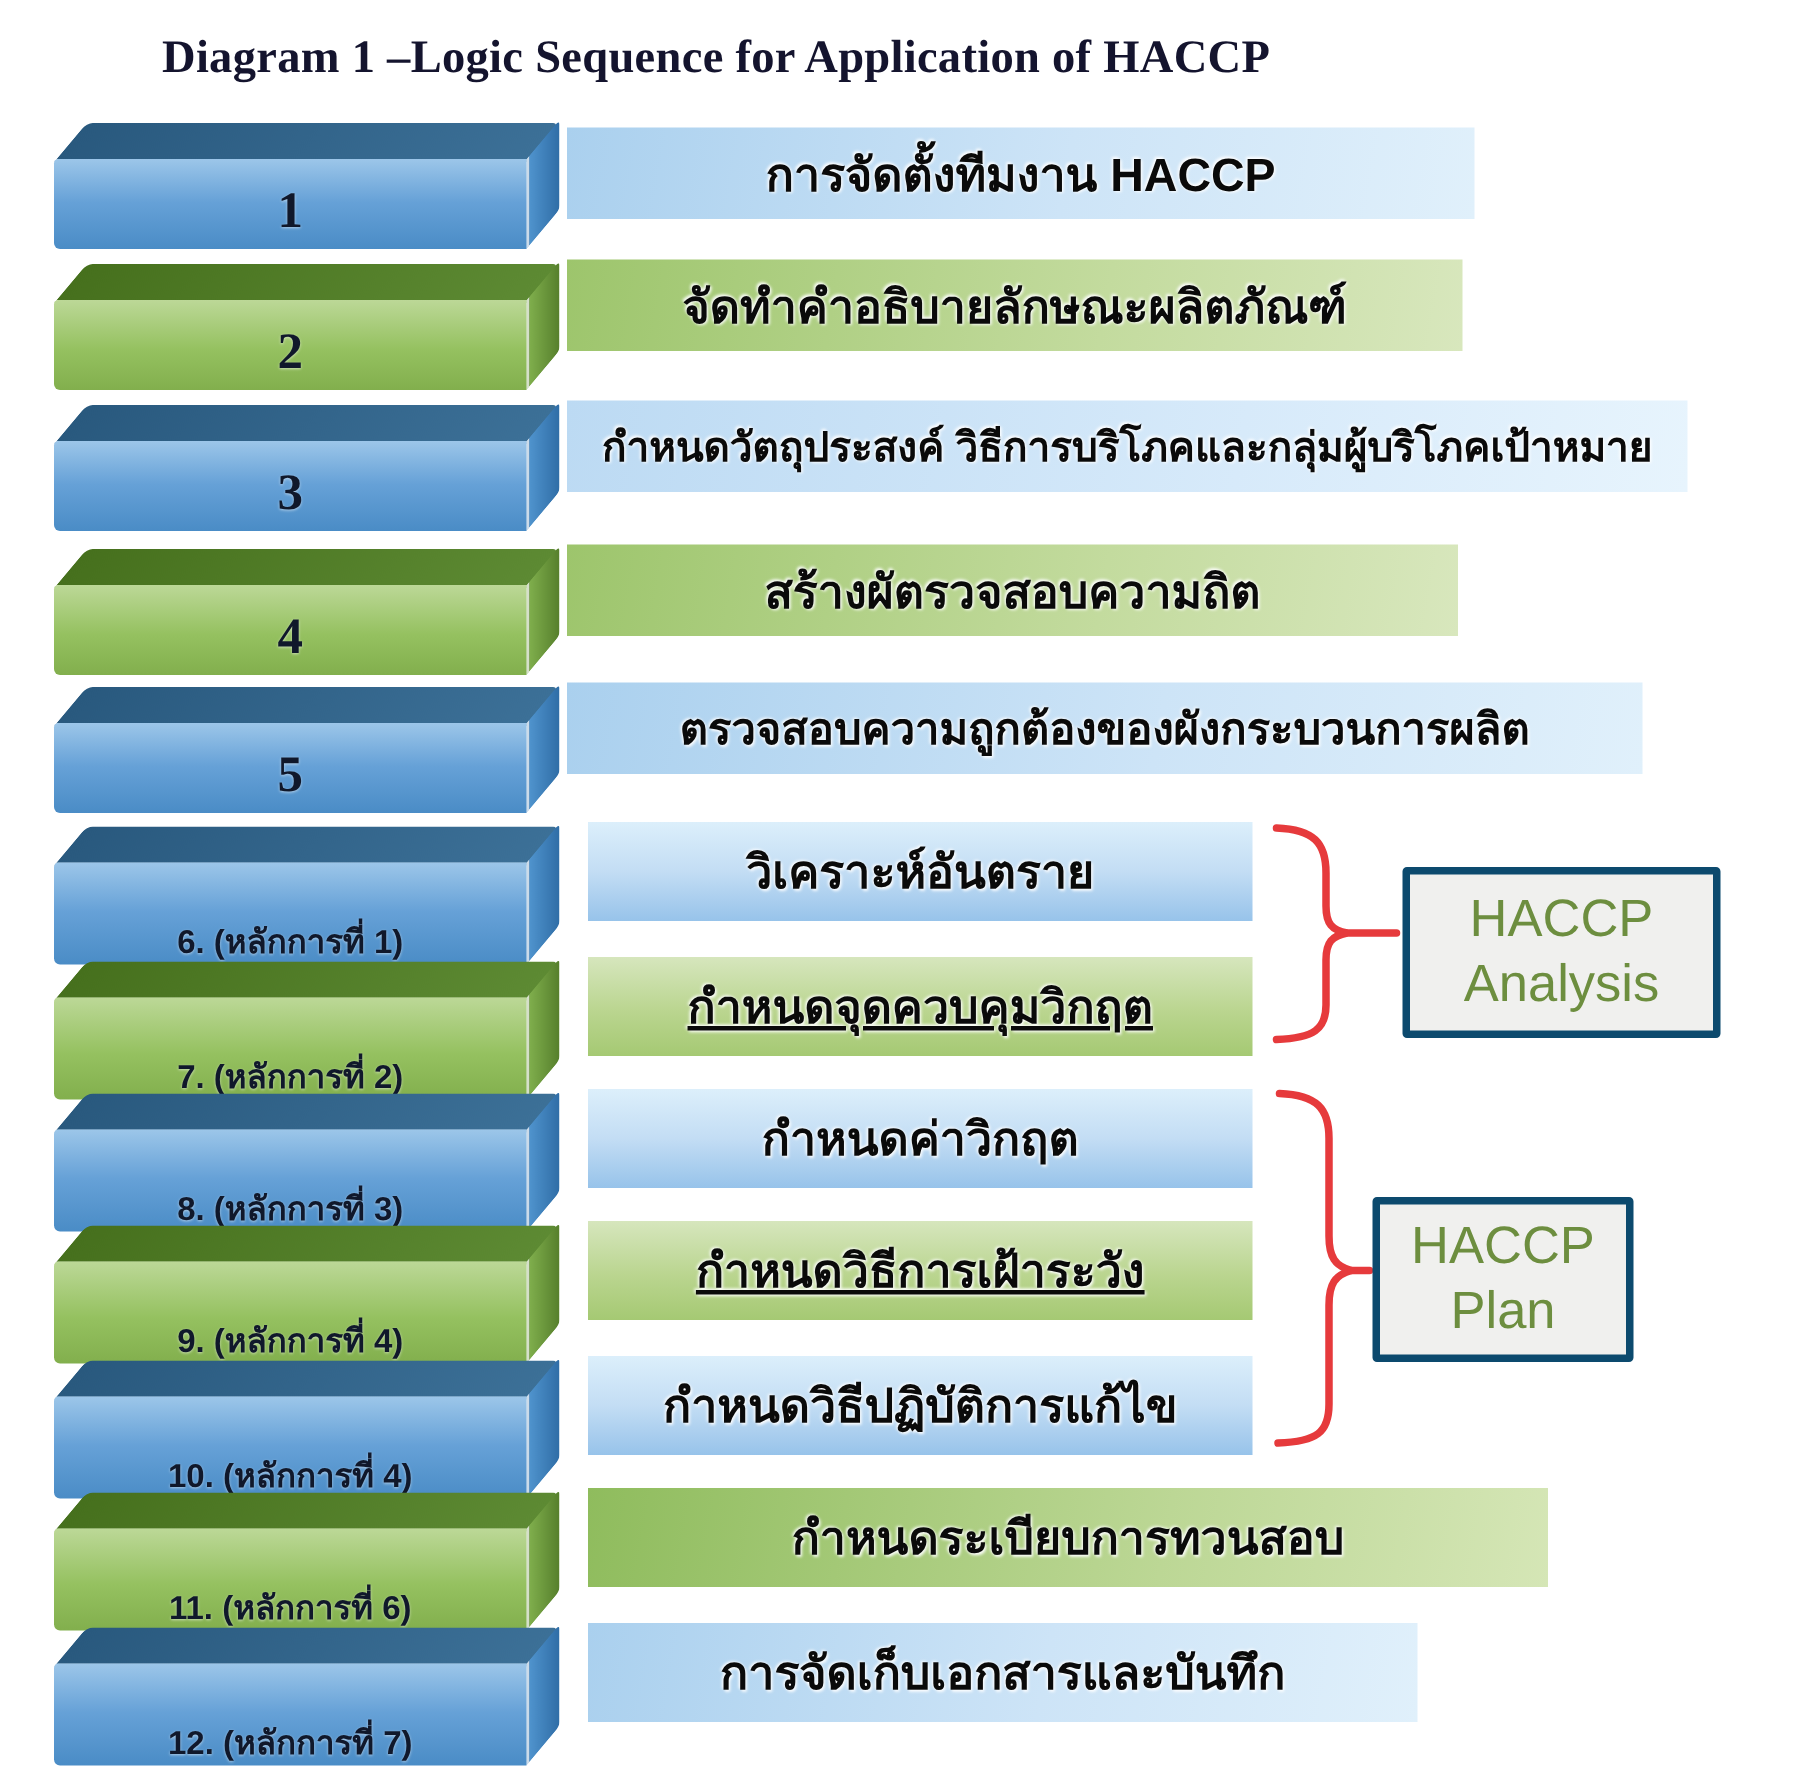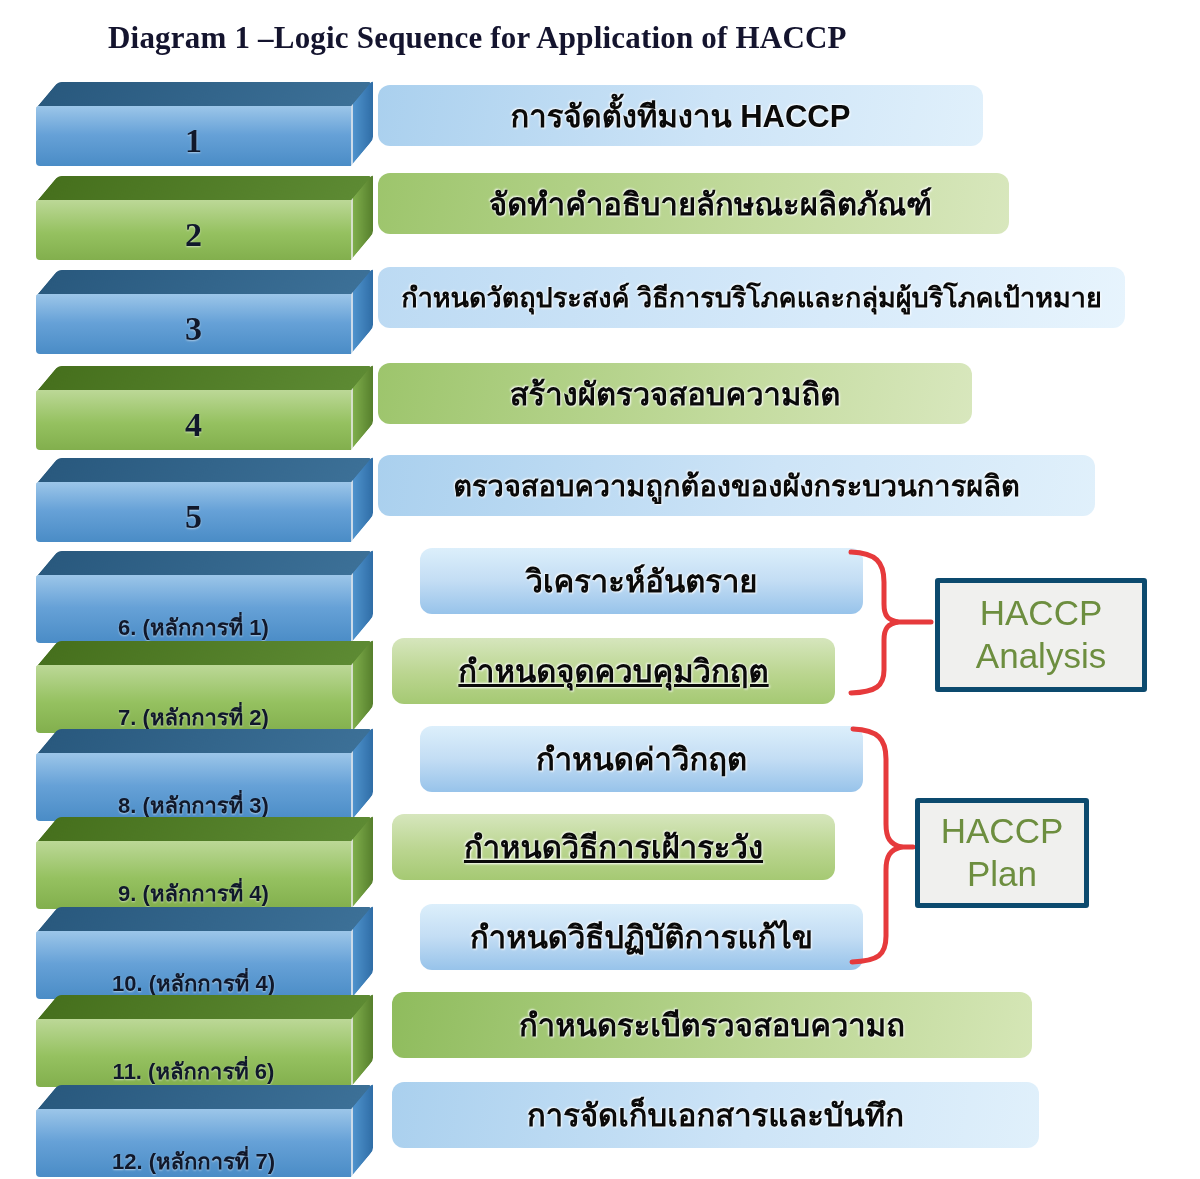--- a/index.html
+++ b/index.html
@@ -45,39 +45,39 @@
   .c-green .face.side{background:linear-gradient(to right,#7fae4c,#567f2c);}
 
   .num{font-family:"Liberation Serif","DejaVu Serif",serif;font-weight:bold;
        font-size:34px;color:#10182b;padding-top:10px;
        text-shadow:0 1px 2px rgba(255,255,255,.55);}
   .principle .num{font-family:"Liberation Sans","DejaVu Sans",sans-serif;
        font-size:22px;padding:26px 0 0 0;align-self:flex-end;margin-bottom:-2px;
        white-space:nowrap;}
 
   
-  .bar{position:absolute;top:-3px;border-radius:12px;
+  .bar{position:absolute;top:-3px;border-radius:0;
        display:flex;align-items:center;justify-content:center;
        font-weight:bold;color:#0a0a0a;font-size:31px;white-space:nowrap;
        text-shadow:1px 1px 2px rgba(255,255,255,.95),-1px -1px 2px rgba(255,255,255,.95);}
   .r1 .bar{top:3px;}
   .r1 .bar,.r2 .bar,.r3 .bar,.r4 .bar,.r5 .bar{left:378px;height:61px;}
   .r6 .bar,.r7 .bar,.r8 .bar,.r9 .bar,.r10 .bar,.r11 .bar,.r12 .bar{left:392px;height:66px;}
   .r1 .bar{width:605px;}
-  .r2 .bar{width:597px;padding-left:34px;}
+  .r2 .bar{width:597px;}
   .r3 .bar{width:747px;font-size:27px;}
   .r4 .bar{width:594px;}
   .r5 .bar{width:717px;font-size:29px;}
   .r6 .bar,.r7 .bar,.r8 .bar,.r9 .bar,.r10 .bar{width:443px;}
   .r11 .bar{width:640px;}
-  .r12 .bar{width:647px;}
+  .r12 .bar{width:553px;}
 
   .bar-blue-h{background:linear-gradient(100deg,#aad0ee 0%,#cde4f7 55%,#e0f0fb 100%);}
   .bar-green-h{background:linear-gradient(100deg,#9dc56c 0%,#c3db9e 60%,#d8e7bd 100%);}
-  .bar-blue-v{background:linear-gradient(to bottom,#dcefFB 0%,#c3ddf4 50%,#97c3ea 100%);margin-left:28px;}
+  .bar-blue-v{background:linear-gradient(to bottom,#dcefFB 0%,#c3ddf4 50%,#97c3ea 100%);}
   .bar-green-v{background:linear-gradient(to bottom,#d6e6bd 0%,#bad58f 55%,#a5c973 100%);text-decoration:underline;}
   .r3 .bar{background:linear-gradient(100deg,#bcdaf3 0%,#d7eafa 60%,#e7f4fd 100%);justify-content:center;}
   .r11 .bar{background:linear-gradient(100deg,#8fbc5d 0%,#bcd795 60%,#d5e6b6 100%);}
 
   
   .annot-box{position:absolute;box-sizing:border-box;background:#f0f0ee;
              border:5px solid #0c4a6e;border-radius:3px;
              display:flex;flex-direction:column;align-items:center;justify-content:center;
              color:#6d8e3f;font-size:35px;line-height:1.22;font-weight:normal;}
   #box-analysis{left:935px;top:578px;width:212px;height:114px;}
@@ -225,21 +225,21 @@
 
   <div class="row r11 principle">
     <div class="block c-green">
       <div class="face top"></div>
       <div class="face side"></div>
       <div class="face front">
         <span class="num">11. (หลักการที่ 6)</span>
       </div>
     </div>
     <div class="bar bar-green-h">
-      <span>กำหนดระเบีตรวจสอบความถ</span>
+      <span>กำหนดระเบียบการทวนสอบ</span>
     </div>
   </div>
 
   <div class="row r12 principle">
     <div class="block c-blue">
       <div class="face top"></div>
       <div class="face side"></div>
       <div class="face front">
         <span class="num">12. (หลักการที่ 7)</span>
       </div>

